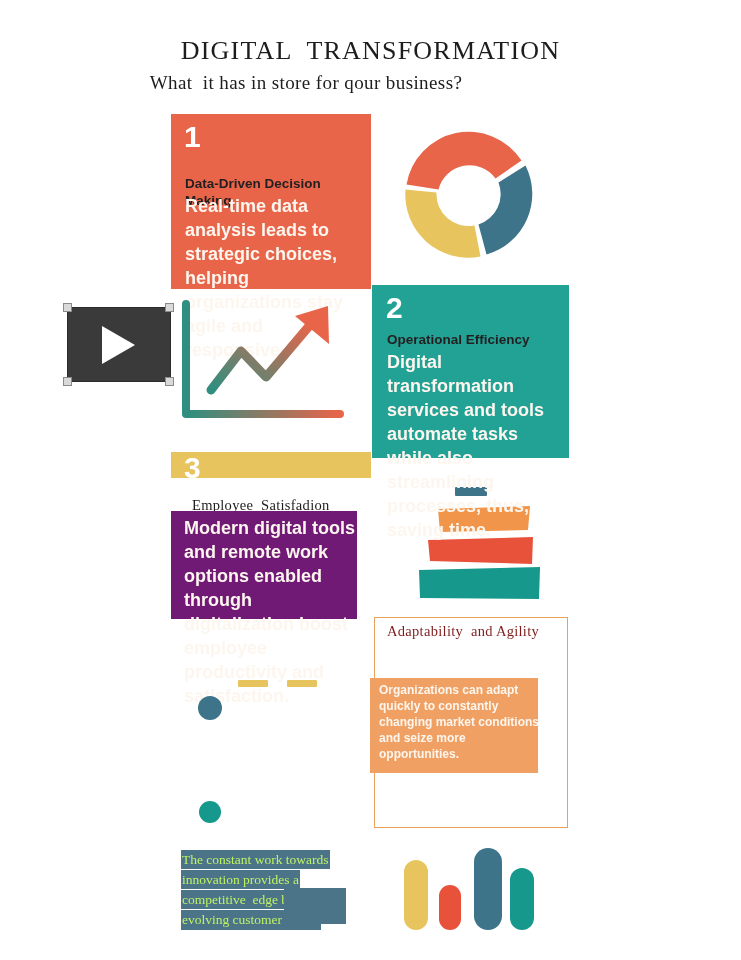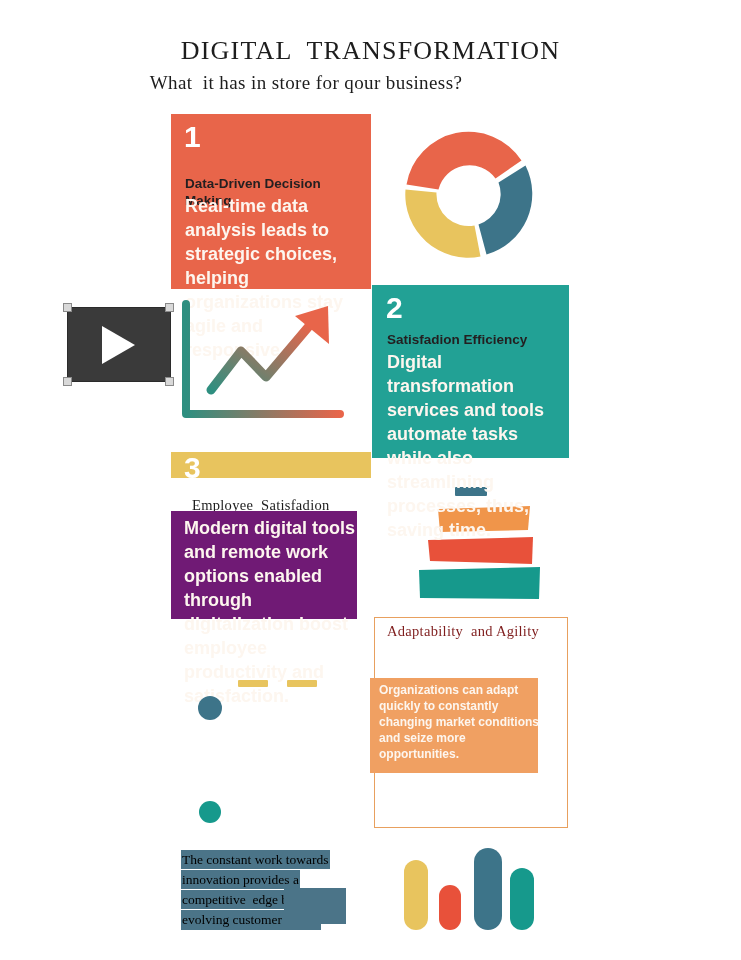--- a/index.html
+++ b/index.html
@@ -152,21 +152,21 @@
   
   #block5 {
     position: absolute;
     left: 181px; top: 849px;
     width: 175px;
   }
   #block5 .sel-line {
     font-family: "Liberation Serif", serif;
     font-size: 13.5px;
     line-height: 1.42;
-    color: #000000;
+    color: #bef264;
     background: #4b7488;
     display: inline-block;
     padding: 0 1px;
     white-space: pre;
   }
   #block5 .sel-row { line-height: 19px; }
   #sel-extra {
     position: absolute;
     left: 284px; top: 888px;
     width: 62px; height: 36px;
@@ -302,17 +302,17 @@
     <svg width="145" height="90" viewBox="0 0 145 90">
       <rect x="6" y="20" width="24" height="70" rx="12" fill="#e8c45e"></rect>
       <rect x="41" y="45" width="22" height="45" rx="11" fill="#e8513a"></rect>
       <rect x="76" y="8" width="28" height="82" rx="14" fill="#3d7489"></rect>
       <rect x="112" y="28" width="24" height="62" rx="12" fill="#16998c"></rect>
     </svg>
   </div>
 
   <div class="panel" id="block2">
     <div class="panel-num">2</div>
-    <div class="panel-head">Satisfadion Efficiency</div>
+    <div class="panel-head">Operational Efficiency</div>
     <div class="panel-body">Digital transformation services and tools automate tasks while also streamlining processes, thus, saving time.</div>
   </div>
 
 </div>
 
 </body></html>

